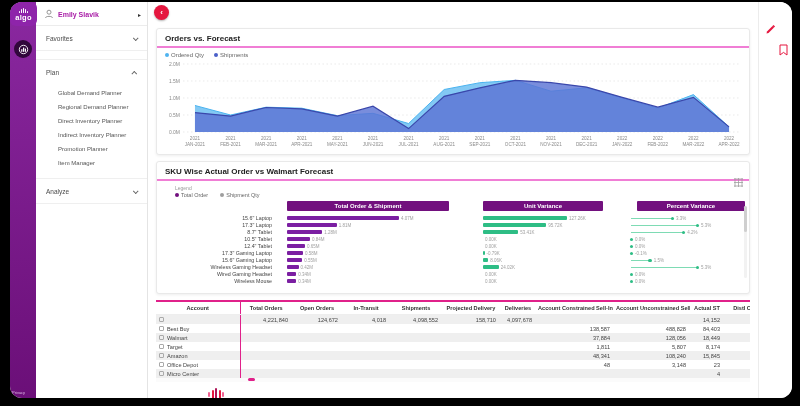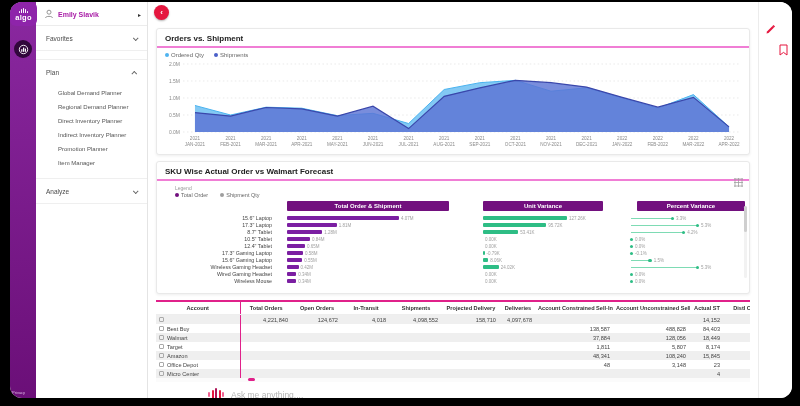--- a/index.html
+++ b/index.html
@@ -165,21 +165,21 @@
         <span>Analyze</span>
         <span class="chev down"></span>
       </div>
     </div>
   </div>
 
   <div class="main">
     <div class="back-btn">‹</div>
 
     <div class="card">
-      <div class="card-title">Orders vs. Shipment</div>
+      <div class="card-title">Orders vs. Forecast</div>
       <div class="pink-rule"></div>
       <div class="legend-row">
         <span class="leg-item">
           <span class="dot" style="background:#4fb3ef"></span>
           <span>Ordered Qty</span>
         </span>
         <span class="leg-item">
           <span class="dot" style="background:#4a5fc8"></span>
           <span>Shipments</span>
         </span>
@@ -573,21 +573,20 @@
     </div>
 
     <div class="ask-bar">
       <span class="wave-icon">
         <i style="height:5px;background:#f06292"></i>
         <i style="height:10px;background:#e5173f"></i>
         <i style="height:13px;background:#ad1457"></i>
         <i style="height:10px;background:#e5173f"></i>
         <i style="height:5px;background:#f06292"></i>
       </span>
-      <input class="ask-input" type="text" placeholder="Ask me anything...." style="">
     </div>
   </div>
 
   <div class="right-strip">
     <svg class="strip-icon" style="left:6px;top:22px" width="11" height="11" viewBox="0 0 11 11">
       <path d="M1.5 9.5 L2 7.5 L7.5 2 L9 3.5 L3.5 9 Z" fill="#e5173f"></path>
       <path d="M8 1.5 L9.5 3" stroke="#e5173f" stroke-width="1.6"></path>
     </svg>
     <svg class="strip-icon" style="left:20px;top:42px" width="9" height="12" viewBox="0 0 9 12">
       <path d="M1 1 h7 v10 l-3.5-2.6 L1 11 Z" fill="none" stroke="#e5173f" stroke-width="1"></path>

